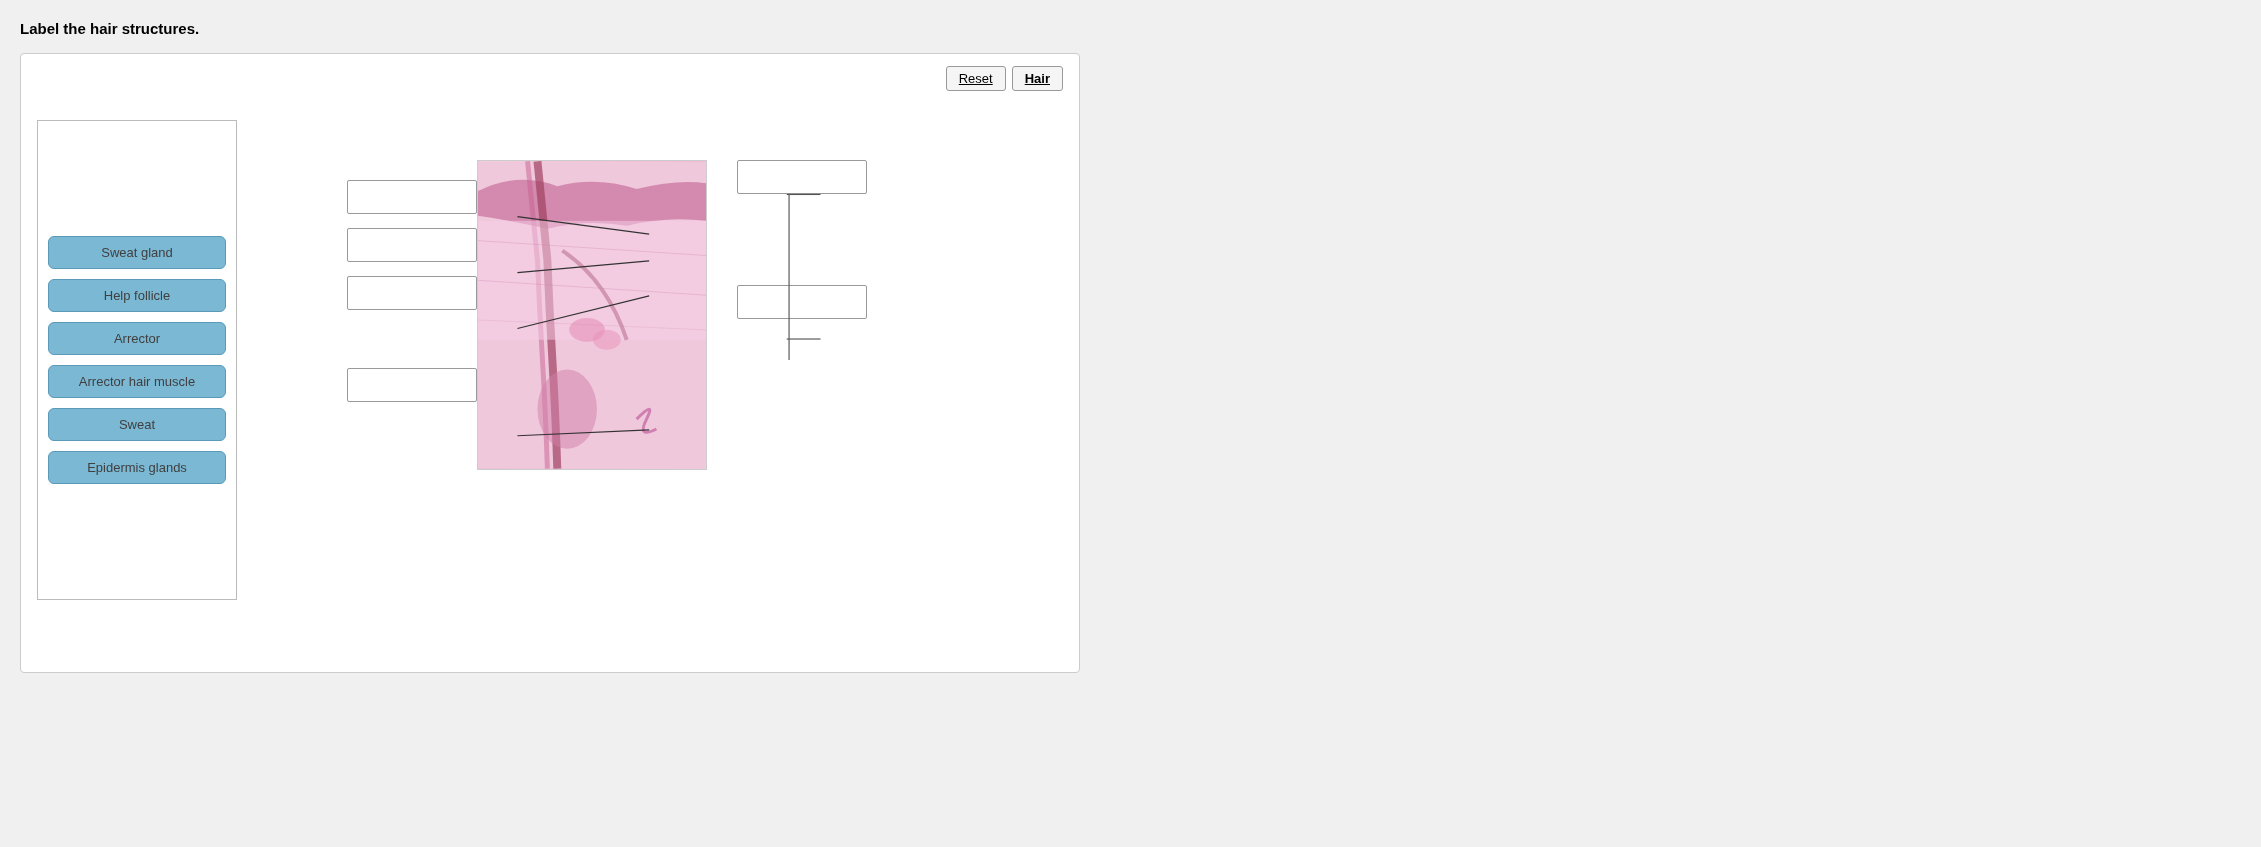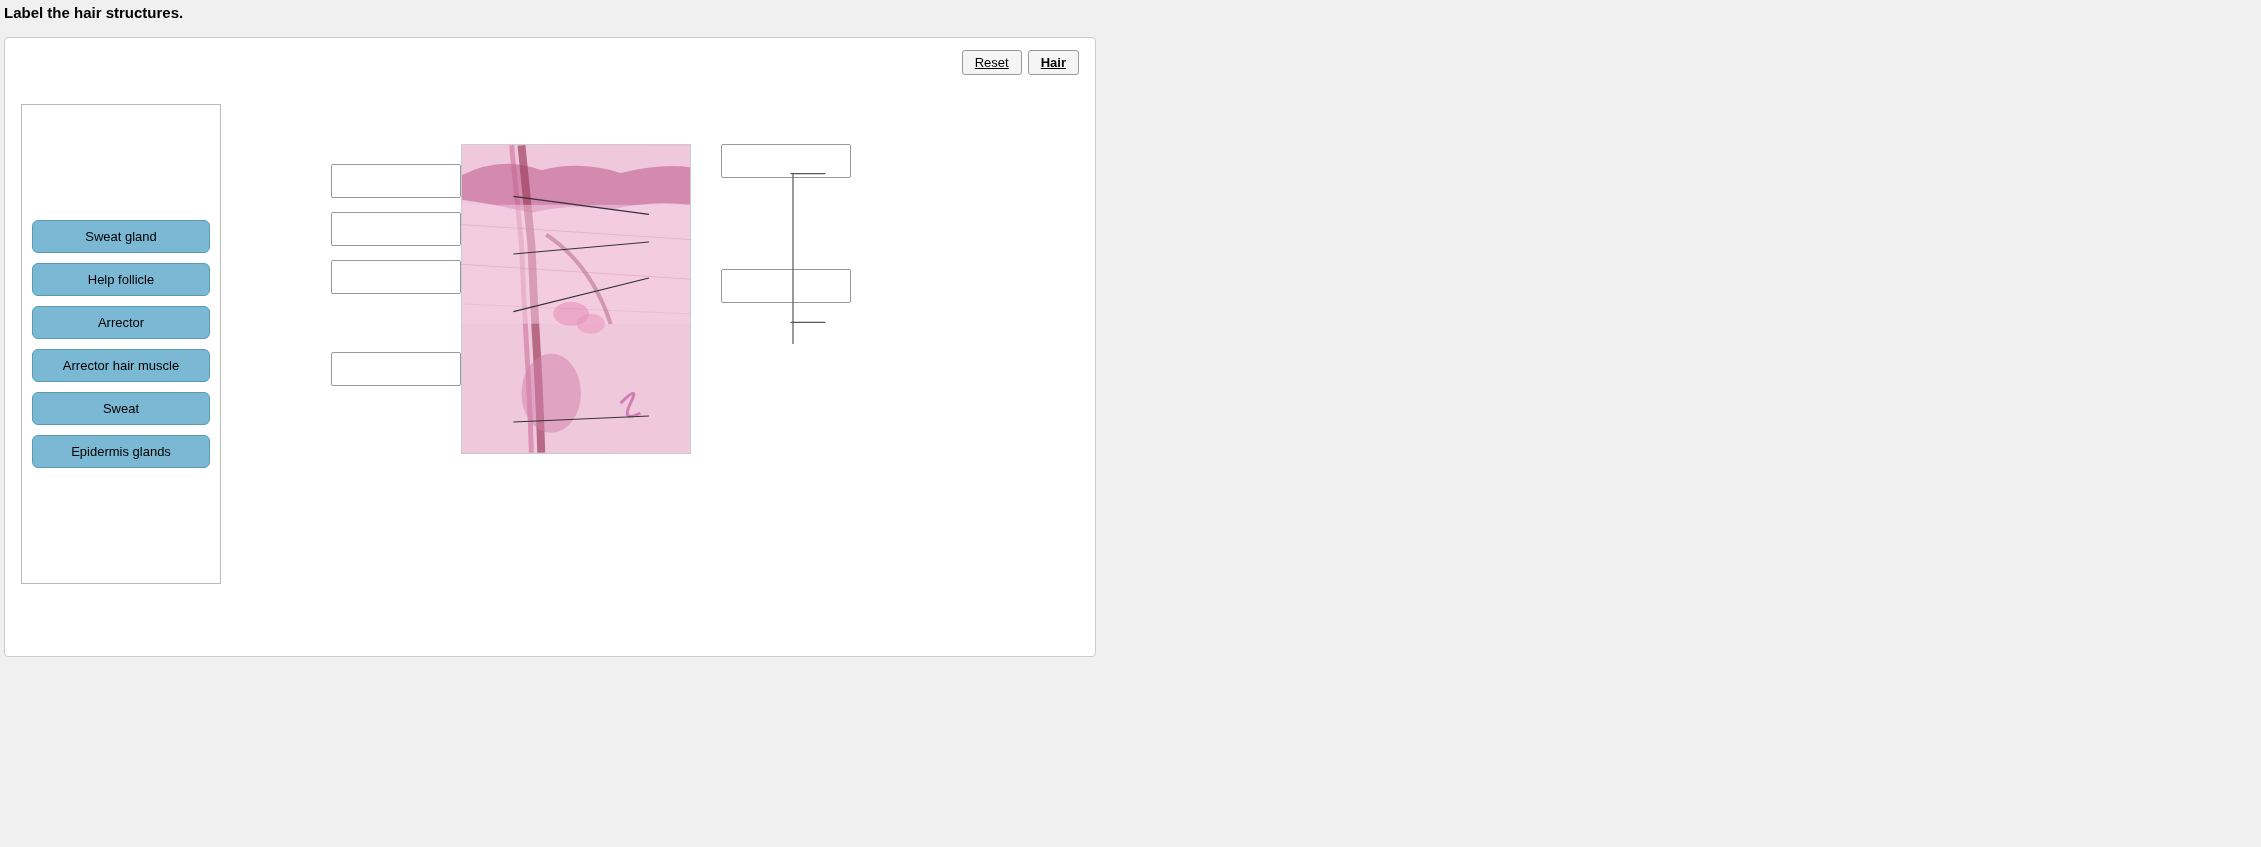--- a/index.html
+++ b/index.html
@@ -2,21 +2,21 @@
 <html><head>
   <meta charset="utf-8">
   <style>
     * { box-sizing: border-box; margin: 0; padding: 0; }
     body {
       background: #f0f0f0;
       font-family: Arial, sans-serif;
       font-size: 14px;
     }
     .page-container {
-      padding: 4px;
+      padding: 20px;
       max-width: 1100px;
     }
     .page-title {
       font-weight: bold;
       margin-bottom: 16px;
       font-size: 15px;
     }
     .main-panel {
       background: #fff;
       border: 1px solid #ccc;
@@ -61,21 +61,21 @@
       min-height: 480px;
       background: #fff;
     }
     .label-btn {
       background: #7bb8d4;
       border: 1px solid #5a9ab8;
       border-radius: 6px;
       padding: 8px 10px;
       text-align: center;
       cursor: pointer;
-      color: #000000;
+      color: #404040;
       font-size: 13px;
       white-space: nowrap;
     }
     
     .diagram-area {
       flex: 1;
       position: relative;
       margin-left: 10px;
     }
     

